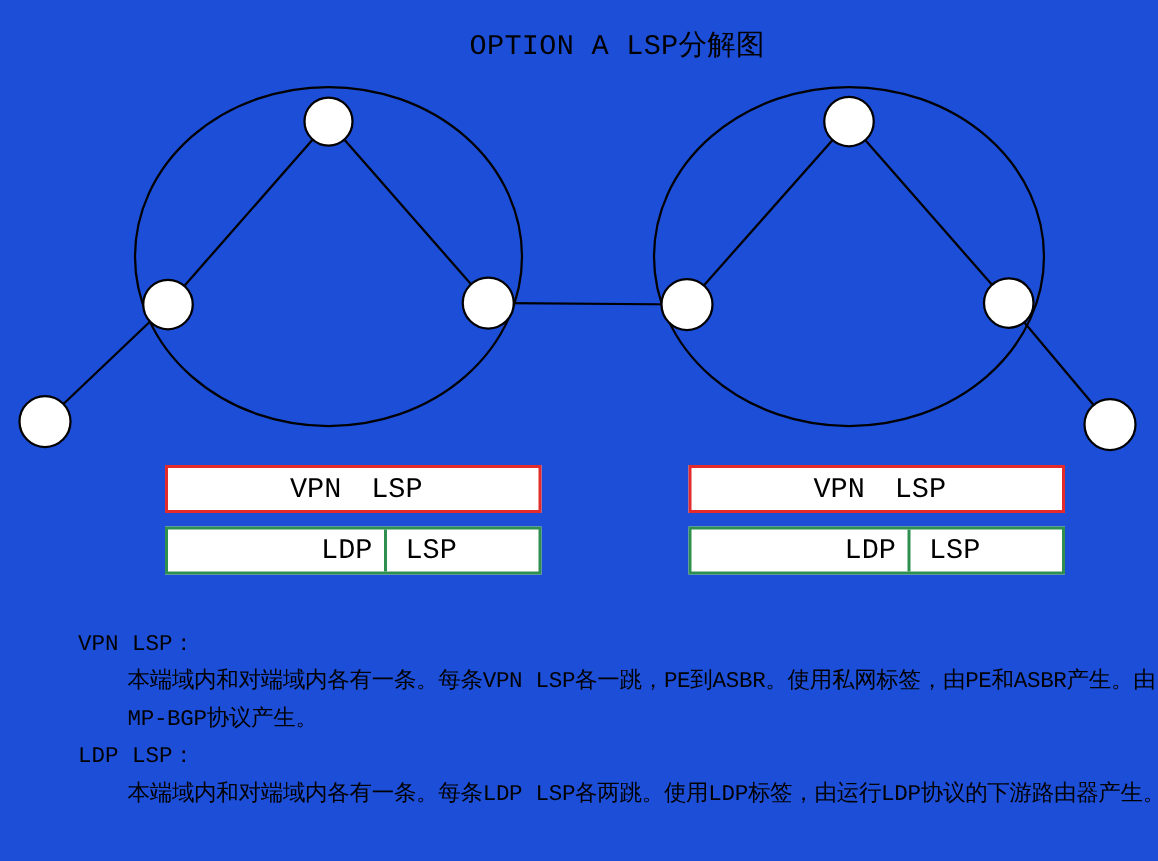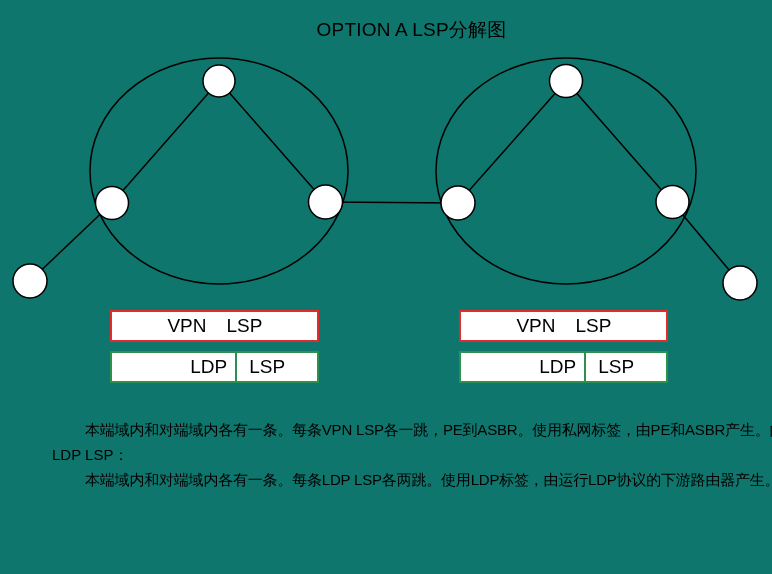--- a/index.html
+++ b/index.html
@@ -1,22 +1,22 @@
 <!DOCTYPE html>
 <html style="--red: #e32b2b; --green: #2f8f4f; --line: #000000;"><head>
 <meta charset="utf-8">
 <style>
   * { margin: 0; padding: 0; box-sizing: border-box; }
   html, body { background: #ffffff; }
   .canvas {
     position: relative;
     width: 772px;
     height: 574px;
-    background: #0f766e;
-    font-family: Liberation Sans, sans-serif;
+    background: #1d4ed8;
+    font-family: Liberation Mono, monospace;
     color: #111111;
     overflow: hidden;
   }
   .title {
     position: absolute;
     top: 17px;
     left: 0;
     width: 100%;
     padding-left: 51px;
     text-align: center;
@@ -38,21 +38,21 @@
     stroke: var(--line, #000);
     stroke-width: 1.5;
   }
   .diagram-svg .node {
     fill: #ffffff;
     stroke: var(--line, #000);
     stroke-width: 1.5;
   }
   .label-box {
     position: absolute;
-    width: 209px;
+    width: 251px;
     height: 32px;
     display: flex;
     align-items: stretch;
     font-size: 19px;
     color: #000000;
     background: #ffffff;
   }
   .vpn-box { border: 2px solid var(--red, #e32b2b); }
   .ldp-box { border: 2px solid var(--green, #2f8f4f); }
   .label-box .half {
@@ -117,18 +117,20 @@
   <div class="label-box vpn-box" style="left:459px; top:310px;">
     <span class="half end">VPN</span>
     <span class="half start">LSP</span>
   </div>
   <div class="label-box ldp-box" style="left:459px; top:351px;">
     <span class="half end">LDP</span>
     <span class="half start">LSP</span>
   </div>
 
   <div class="notes">
+    <div>VPN LSP：</div>
     <div class="indent">本端域内和对端域内各有一条。每条VPN LSP各一跳，PE到ASBR。使用私网标签，由PE和ASBR产生。由</div>
+    <div class="indent">MP-BGP协议产生。</div>
     <div>LDP LSP：</div>
     <div class="indent">本端域内和对端域内各有一条。每条LDP LSP各两跳。使用LDP标签，由运行LDP协议的下游路由器产生。</div>
   </div>
 
 </div>
 
 </body></html>

